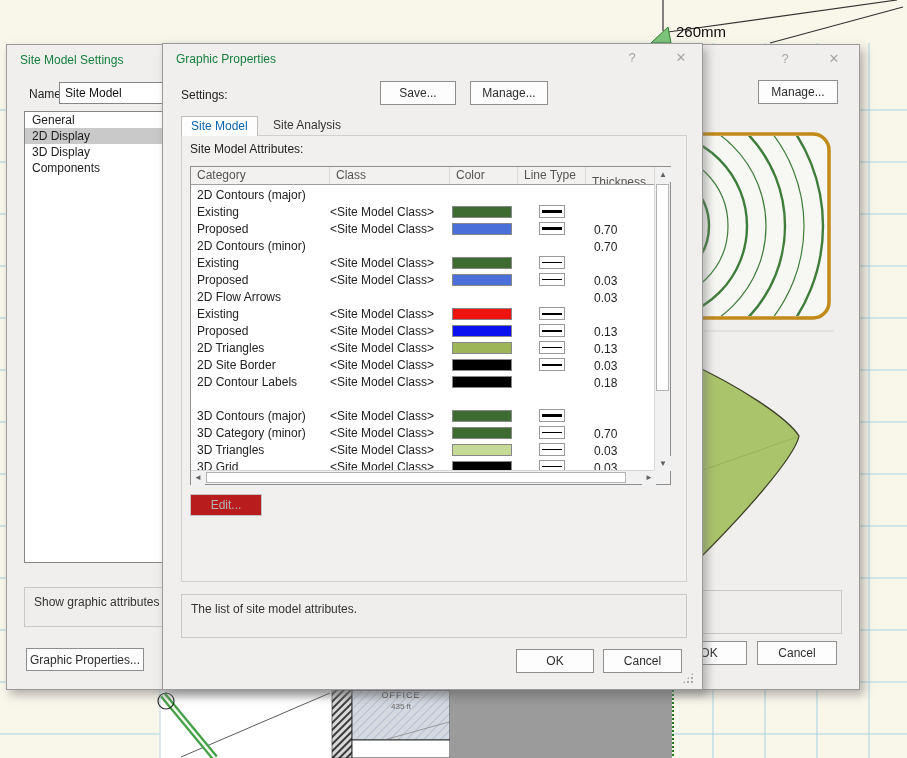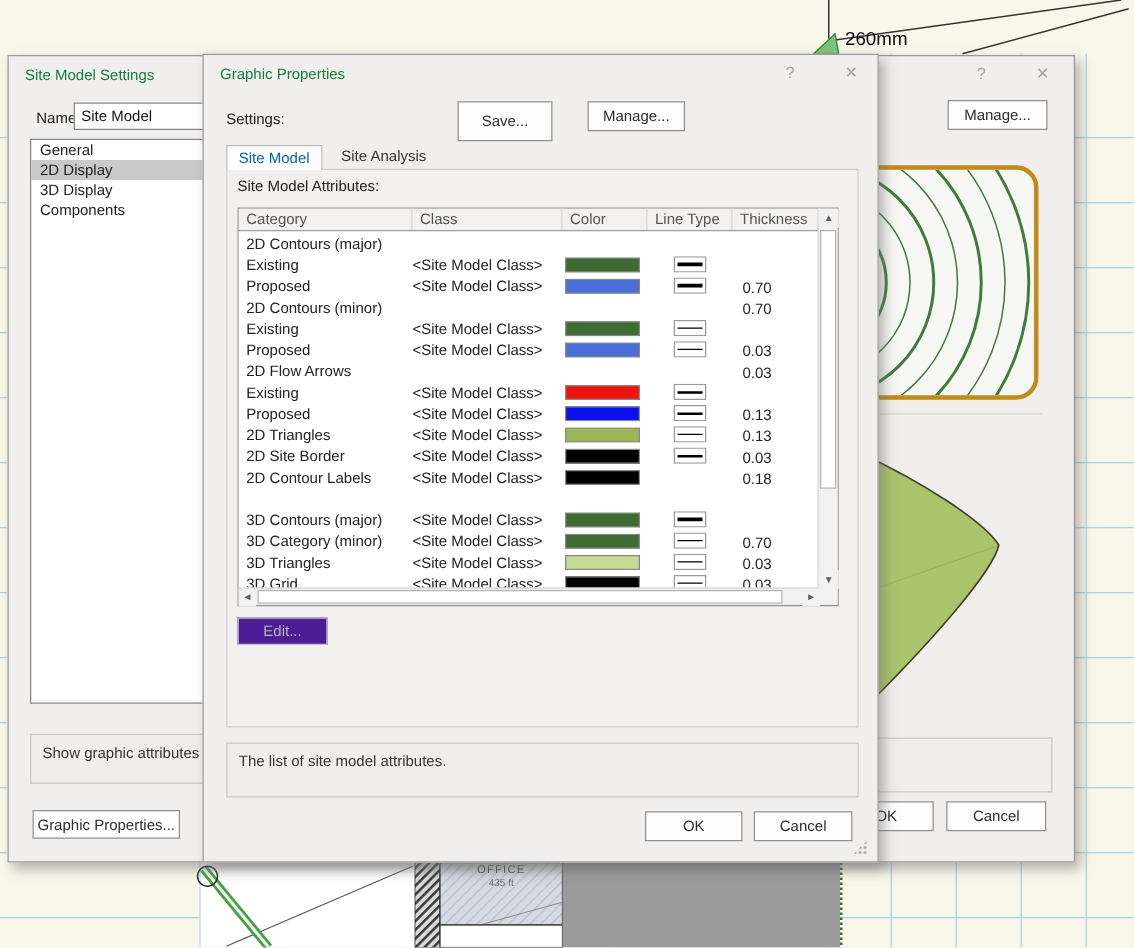--- a/index.html
+++ b/index.html
@@ -11,21 +11,21 @@
 
   
   .dialog { position:absolute; background:#f0efed; border:1px solid #9a9a9a;
             box-shadow:4px 5px 9px rgba(110,110,110,.5); }
   .dlg-title { position:absolute; left:13px; top:8px; font-size:12px; color:#15803d; }
   .titlebtn { position:absolute; top:5px; width:22px; height:18px; text-align:center;
               line-height:18px; font-size:13px; color:#a6a6a6; }
   .btn { position:absolute; display:flex; align-items:center; justify-content:center;
          background:#fdfdfd; border:1px solid #8f8f8f; font-size:12px; color:#2d2d2d;
          font-family:inherit; }
-  .btn.disabled { color:#b5b5b5; border-color:#c2c2c2; background:#4c1d95; }
+  .btn.disabled { color:#b5b5b5; border-color:#c2c2c2; background:#b91c1c; }
   .descbox { position:absolute; background:#efeeec; border:1px solid #c9c8c5;
              font-size:12px; color:#333; overflow:hidden; white-space:nowrap;
              padding:7px 9px; }
   .input { position:absolute; background:#fff; border:1px solid #868686; font-size:12px;
            color:#111; padding:2px 5px; font-family:inherit; }
   .label { position:absolute; font-size:12px; color:#222; }
 
   
   .listbox { position:absolute; background:#fff; border:1px solid #868686; overflow:hidden; }
   .listitem { height:16px; line-height:16px; padding-left:7px; font-size:12px; color:#1c1c1c; }
@@ -195,38 +195,38 @@
   <button class="btn" style="left:750px;top:596px;width:80px;height:24px">Cancel</button>
 </div>
 
 <div class="dialog" style="left:162px;top:43px;width:541px;height:647px;z-index:2">
 
   <div class="dlg-title">Graphic Properties</div>
   <div class="titlebtn" style="left:458px">?</div>
   <div class="titlebtn" style="left:507px">✕</div>
 
   <div class="label" style="left:18px;top:44px">Settings:</div>
-  <button class="btn" style="left:203px;top:37px;width:76px;height:32px">Save...</button>
+  <button class="btn" style="left:217px;top:37px;width:76px;height:24px">Save...</button>
   <button class="btn" style="left:307px;top:37px;width:78px;height:24px">Manage...</button>
 
   <div id="gp-tabs">
       <div class="tab active" style="left: 18px;">Site Model</div>
       <div class="tab" style="left: 101px;">Site Analysis</div>
     </div>
 
   <div class="tabpanel">
     <div class="label" style="left:8px;top:6px">Site Model Attributes:</div>
 
     <div class="tbl">
       <div class="thead" id="tbl-header">
           <span class="th" style="width: 139px;">Category</span>
           <span class="th" style="width: 120px;">Class</span>
           <span class="th" style="width: 68px;">Color</span>
           <span class="th" style="width: 68px;">Line Type</span>
-          <span class="th" style="width: 70px;">Thickness</span>
+          <span class="th" style="width: 70px; margin-top: 7px;">Thickness</span>
         </div>
       <div class="tbody" id="tbl-body">
           <div class="trow">
             <span class="cell c-cat">2D Contours (major)</span>
             <span class="cell c-cls"></span>
             <span class="cell c-color"></span>
             <span class="cell c-line"></span>
             <span class="cell c-th"></span>
           </div>
           <div class="trow">

